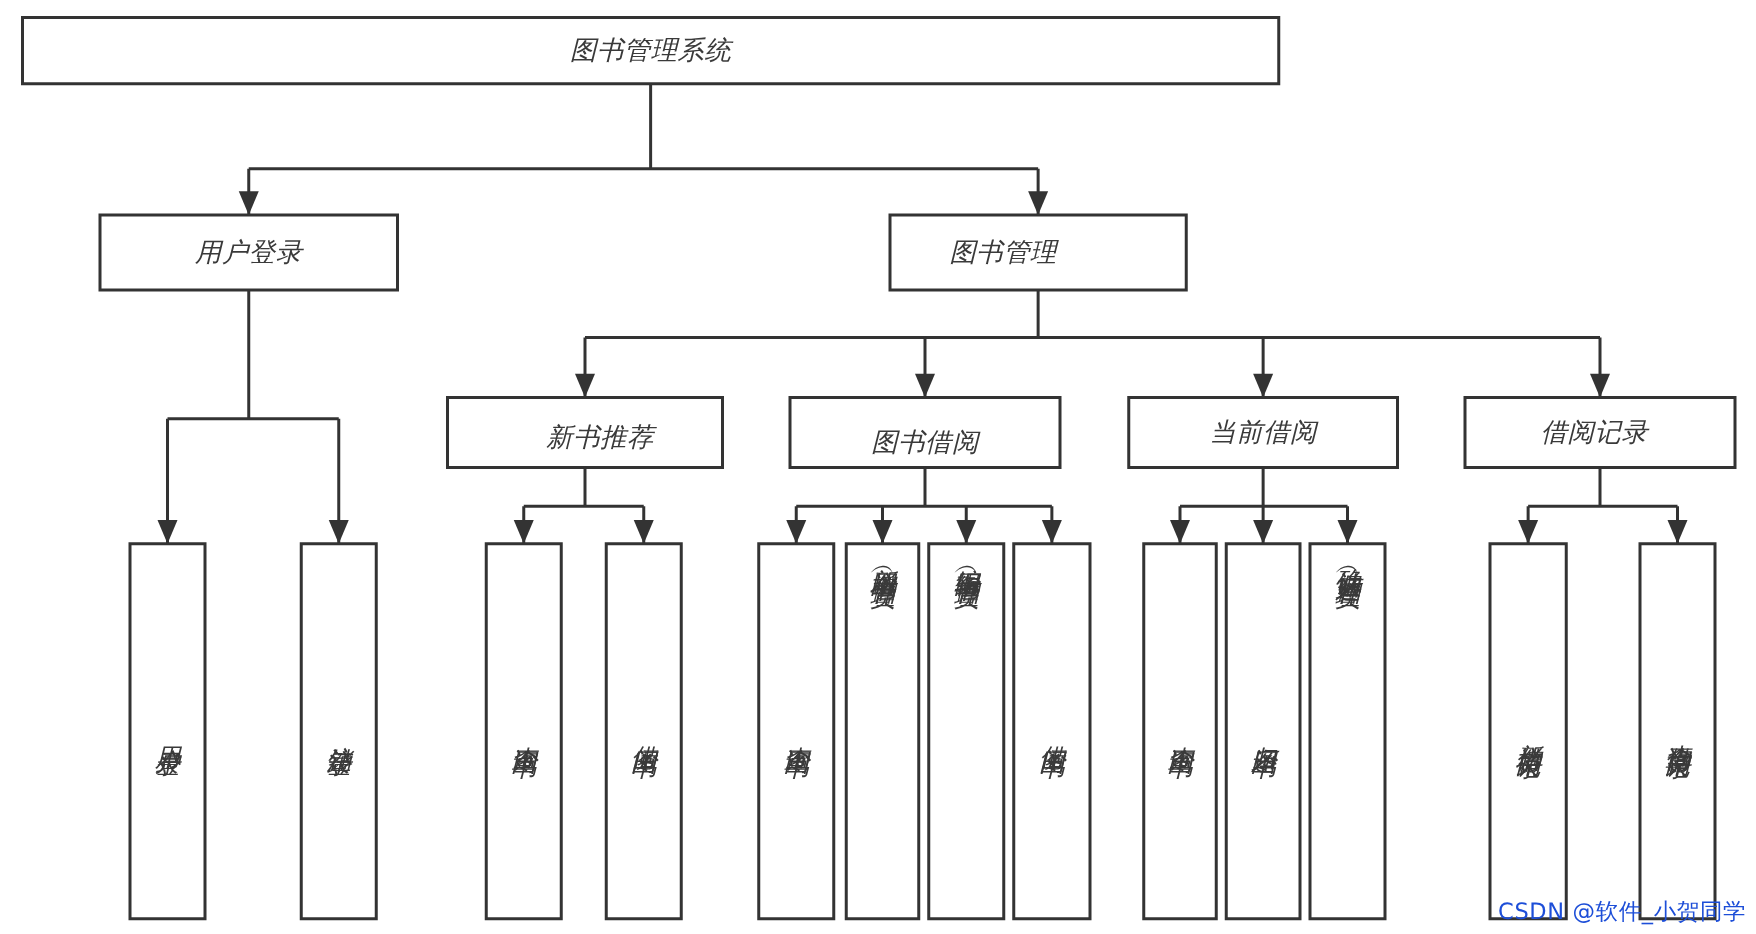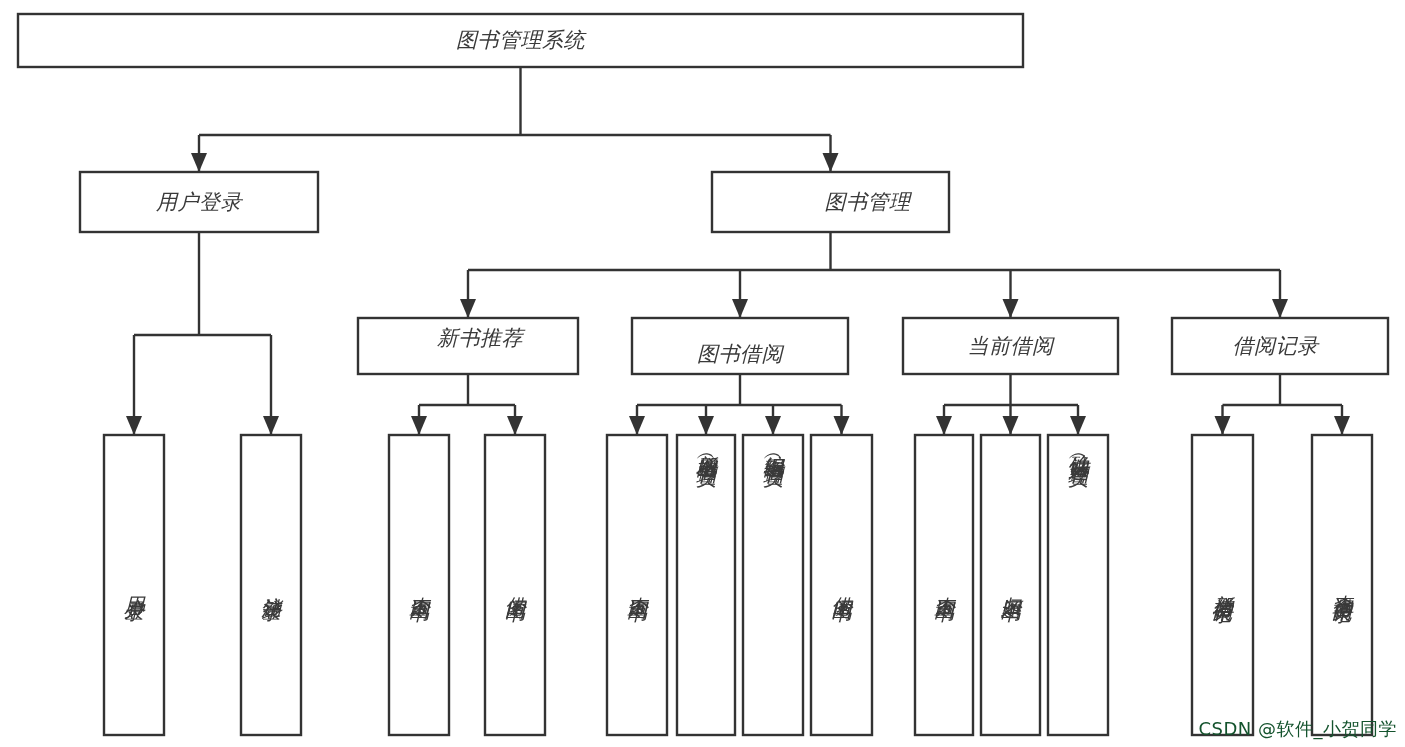--- a/index.html
+++ b/index.html
@@ -69,21 +69,21 @@
   }
   .node-label.vertical.centered {
     justify-content: center;
     padding-top: 0;
   }
   .watermark {
     position: absolute;
     right: 8px;
     bottom: 6px;
     font-size: 18px;
-    color: #14532d;
+    color: #1d4ed8;
     font-family: "DejaVu Sans", "Liberation Sans", sans-serif;
     white-space: nowrap;
     letter-spacing: 0.5px;
   }
 </style>
 </head>
 <body>
 
 <div id="diagram-root">
   <svg id="tree-svg" viewBox="0 0 1405 747">
@@ -158,22 +158,22 @@
       <rect x="1192" y="435" width="61" height="300" class="node-box"></rect>
       <line x1="1342" y1="405" x2="1342" y2="435" class="connector"></line>
       <polygon points="1334,416 1350,416 1342,435" class="arrow-head"></polygon>
       <rect x="1312" y="435" width="60" height="300" class="node-box"></rect>
     </svg>
   <div id="labels-layer">
       <div class="node-label horizontal" style="left: 18px; top: 14px; width: 1005px; height: 53px;">图书管理系统</div>
       <div class="node-label horizontal" style="left: 80px; top: 172px; width: 238px; height: 60px;">用户登录</div>
       <div class="node-label vertical centered" style="left: 104px; top: 435px; width: 60px; height: 300px;">用户登录</div>
       <div class="node-label vertical centered" style="left: 241px; top: 435px; width: 60px; height: 300px;">注销登录</div>
-      <div class="node-label horizontal" style="left: 749px; top: 172px; width: 237px; height: 60px;">图书管理</div>
-      <div class="node-label horizontal" style="left: 358px; top: 310px; width: 244px; height: 56px;">新书推荐</div>
+      <div class="node-label horizontal" style="left: 684px; top: 172px; width: 237px; height: 60px;">图书管理</div>
+      <div class="node-label horizontal" style="left: 358px; top: 322px; width: 244px; height: 56px;">新书推荐</div>
       <div class="node-label vertical centered" style="left: 389px; top: 435px; width: 60px; height: 300px;">查询图书</div>
       <div class="node-label vertical centered" style="left: 485px; top: 435px; width: 60px; height: 300px;">借阅图书</div>
       <div class="node-label horizontal" style="left: 632px; top: 318px; width: 216px; height: 72px;">图书借阅</div>
       <div class="node-label vertical centered" style="left: 607px; top: 435px; width: 60px; height: 300px;">查询图书</div>
       <div class="node-label vertical" style="left: 677px; top: 435px; width: 58px; height: 300px;">新增图书（管理员）</div>
       <div class="node-label vertical" style="left: 743px; top: 435px; width: 60px; height: 300px;">编辑图书（管理员）</div>
       <div class="node-label vertical centered" style="left: 811px; top: 435px; width: 61px; height: 300px;">借阅图书</div>
       <div class="node-label horizontal" style="left: 903px; top: 318px; width: 215px; height: 56px; border-radius: 28px;">当前借阅</div>
       <div class="node-label vertical centered" style="left: 915px; top: 435px; width: 58px; height: 300px;">查询图书</div>
       <div class="node-label vertical centered" style="left: 981px; top: 435px; width: 59px; height: 300px;">归还图书</div>

